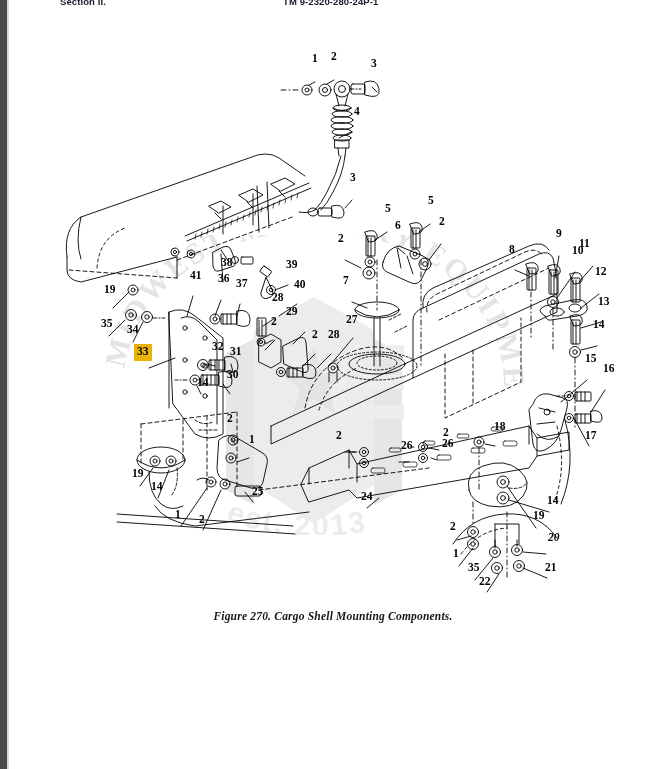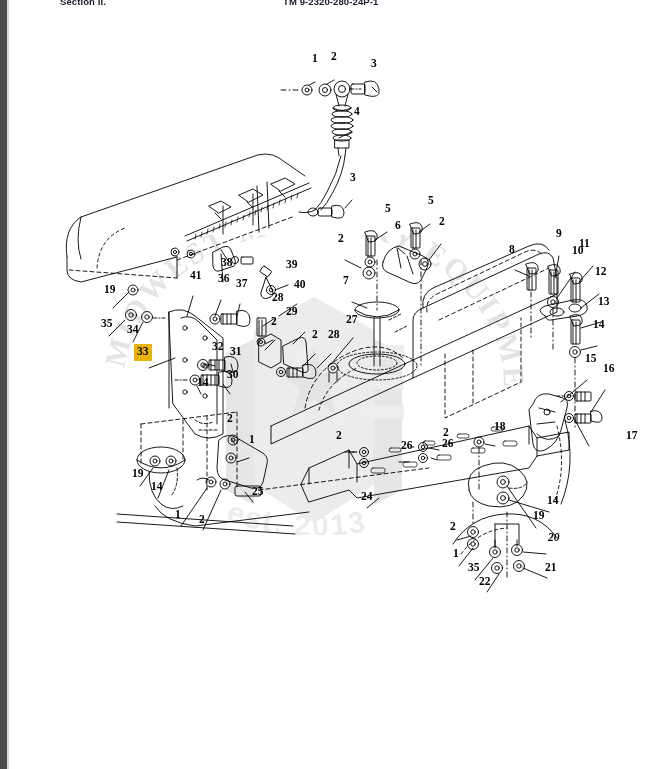--- a/index.html
+++ b/index.html
@@ -540,21 +540,21 @@
         <div class="callout" style="left: 334px; top: 255px;">7</div>
         <div class="callout" style="left: 500px; top: 224px;">8</div>
         <div class="callout" style="left: 547px; top: 208px;">9</div>
         <div class="callout" style="left: 563px; top: 225px;">10</div>
         <div class="callout" style="left: 570px; top: 218px;">11</div>
         <div class="callout" style="left: 586px; top: 246px;">12</div>
         <div class="callout" style="left: 589px; top: 276px;">13</div>
         <div class="callout" style="left: 584px; top: 299px;">14</div>
         <div class="callout" style="left: 576px; top: 333px;">15</div>
         <div class="callout" style="left: 594px; top: 343px;">16</div>
-        <div class="callout" style="left: 576px; top: 410px; margin-left: 41px;">17</div>
+        <div class="callout" style="left: 576px; top: 410px;">17</div>
         <div class="callout" style="left: 485px; top: 401px;">18</div>
         <div class="callout" style="left: 95px; top: 264px;">19</div>
         <div class="callout" style="left: 92px; top: 298px;">35</div>
         <div class="callout" style="left: 118px; top: 304px;">34</div>
         <div class="callout hl" style="left: 128px; top: 326px;">33</div>
         <div class="callout" style="left: 181px; top: 250px;">41</div>
         <div class="callout" style="left: 209px; top: 253px;">36</div>
         <div class="callout" style="left: 227px; top: 258px;">37</div>
         <div class="callout" style="left: 212px; top: 237px;">38</div>
         <div class="callout" style="left: 277px; top: 239px;">39</div>
@@ -586,14 +586,15 @@
         <div class="callout" style="left: 441px; top: 501px;">2</div>
         <div class="callout" style="left: 444px; top: 528px;">1</div>
         <div class="callout" style="left: 539px; top: 512px; font-style: italic;">20</div>
         <div class="callout" style="left: 536px; top: 542px;">21</div>
         <div class="callout" style="left: 459px; top: 542px;">35</div>
         <div class="callout" style="left: 470px; top: 556px;">22</div>
       </div>
 
   </div>
 
+  <div id="figure-caption">Figure 270.  Cargo Shell Mounting Components.</div>
 
 </div>
 
 </body></html>

